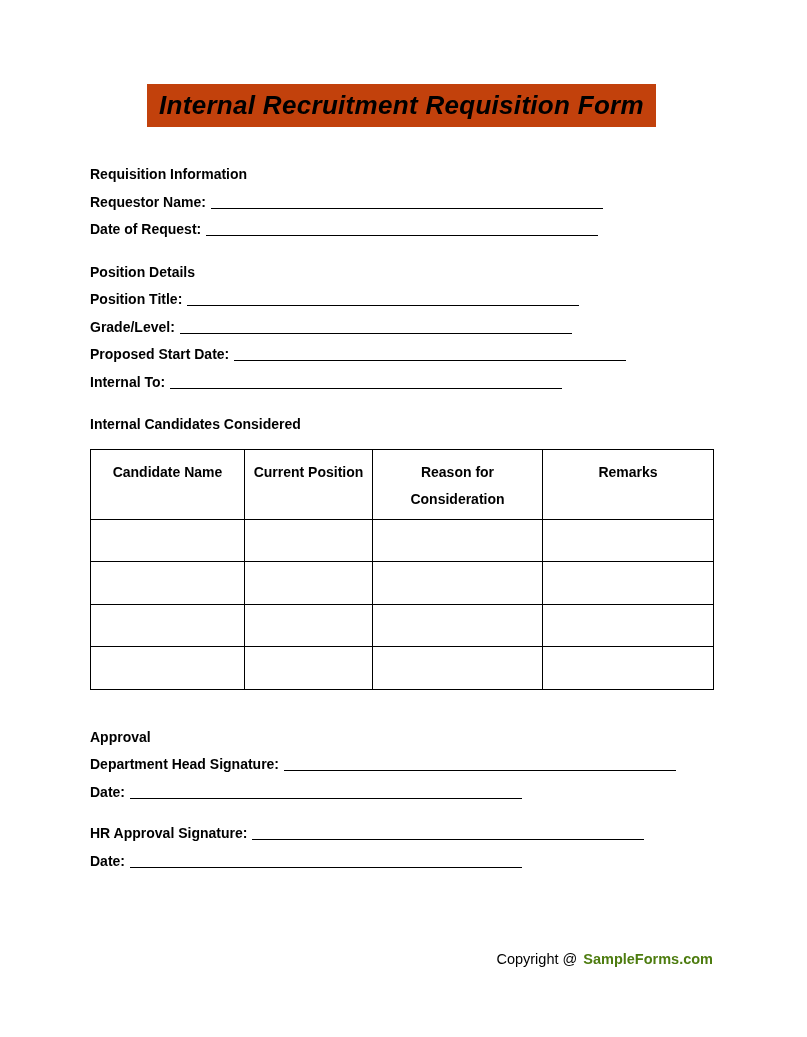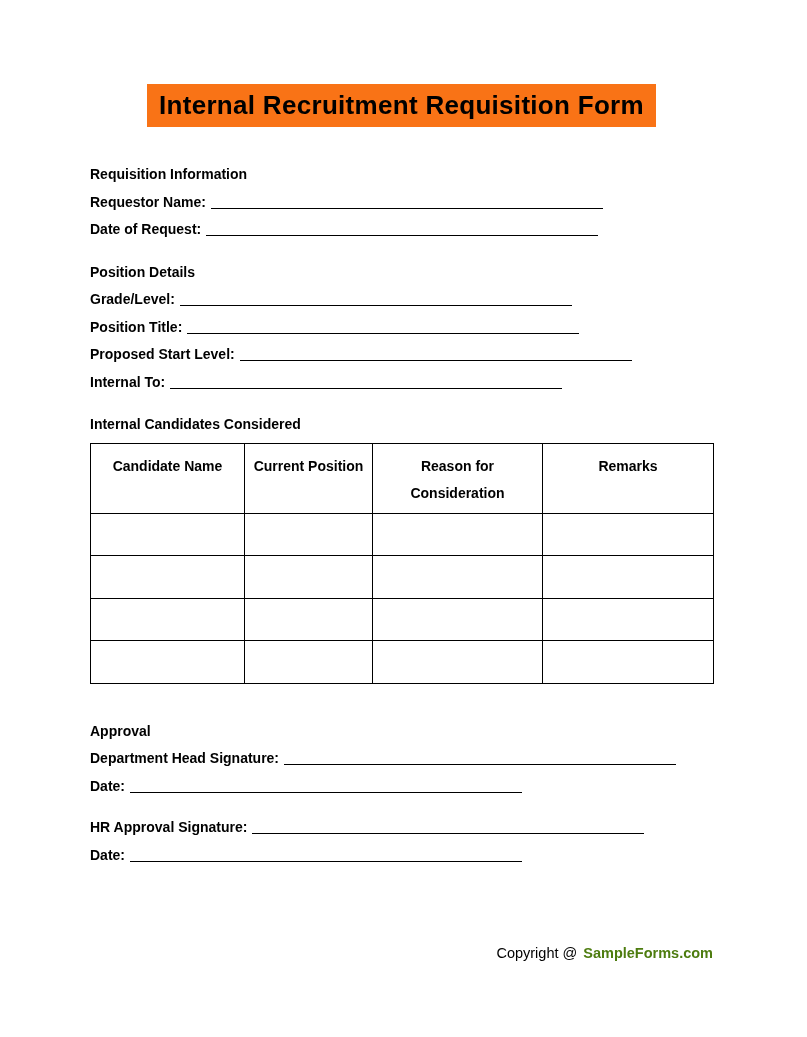--- a/index.html
+++ b/index.html
@@ -26,21 +26,21 @@
   .label { font-weight: bold; }
   .line {
     display: inline-block;
     width: 392px;
     height: 0;
     border-bottom: 1.4px solid #000;
     vertical-align: -2px;
     margin-left: 5px;
   }
 
-  table { border-collapse: collapse; width: 623px; margin-top: 4px; table-layout: fixed; border-radius: 25px; }
+  table { border-collapse: collapse; width: 623px; margin-top: 10px; table-layout: fixed; border-radius: 25px; }
   th, td { border: 1px solid #000; }
   th {
     font-size: 14px;
     font-weight: bold;
     text-align: center;
     vertical-align: top;
     padding-top: 9px;
     line-height: 27px;
     height: 70px;
   }
@@ -55,43 +55,43 @@
 
   .footer { margin-top: 76px; text-align: right; font-size: 14.5px; }
   .brand { font-weight: bold; margin-left: 6px; cursor: pointer; }
 </style>
 </head>
 <body>
 
 <div class="page">
 
   <div class="title-row">
-    <h1 class="title" style="background-color: #f97316;">Internal Recruitment Requisition Form</h1>
+    <h1 class="title" style="background-color: #c2410c; font-style: italic;">Internal Recruitment Requisition Form</h1>
   </div>
 
   <section class="sec first">
     <div class="heading">Requisition Information</div>
     <div class="field">
       <span class="label">Requestor Name:</span><span class="line"></span>
     </div>
     <div class="field">
       <span class="label">Date of Request:</span><span class="line"></span>
     </div>
   </section>
 
   <section class="sec">
     <div class="heading">Position Details</div>
     <div class="field">
+      <span class="label">Position Title:</span><span class="line"></span>
+    </div>
+    <div class="field">
       <span class="label">Grade/Level:</span><span class="line"></span>
     </div>
     <div class="field">
-      <span class="label">Position Title:</span><span class="line"></span>
-    </div>
-    <div class="field">
-      <span class="label">Proposed Start Level:</span><span class="line"></span>
+      <span class="label">Proposed Start Date:</span><span class="line"></span>
     </div>
     <div class="field">
       <span class="label">Internal To:</span><span class="line"></span>
     </div>
   </section>
 
   <section class="sec">
     <div class="heading">Internal Candidates Considered</div>
     <table>
       <colgroup>

